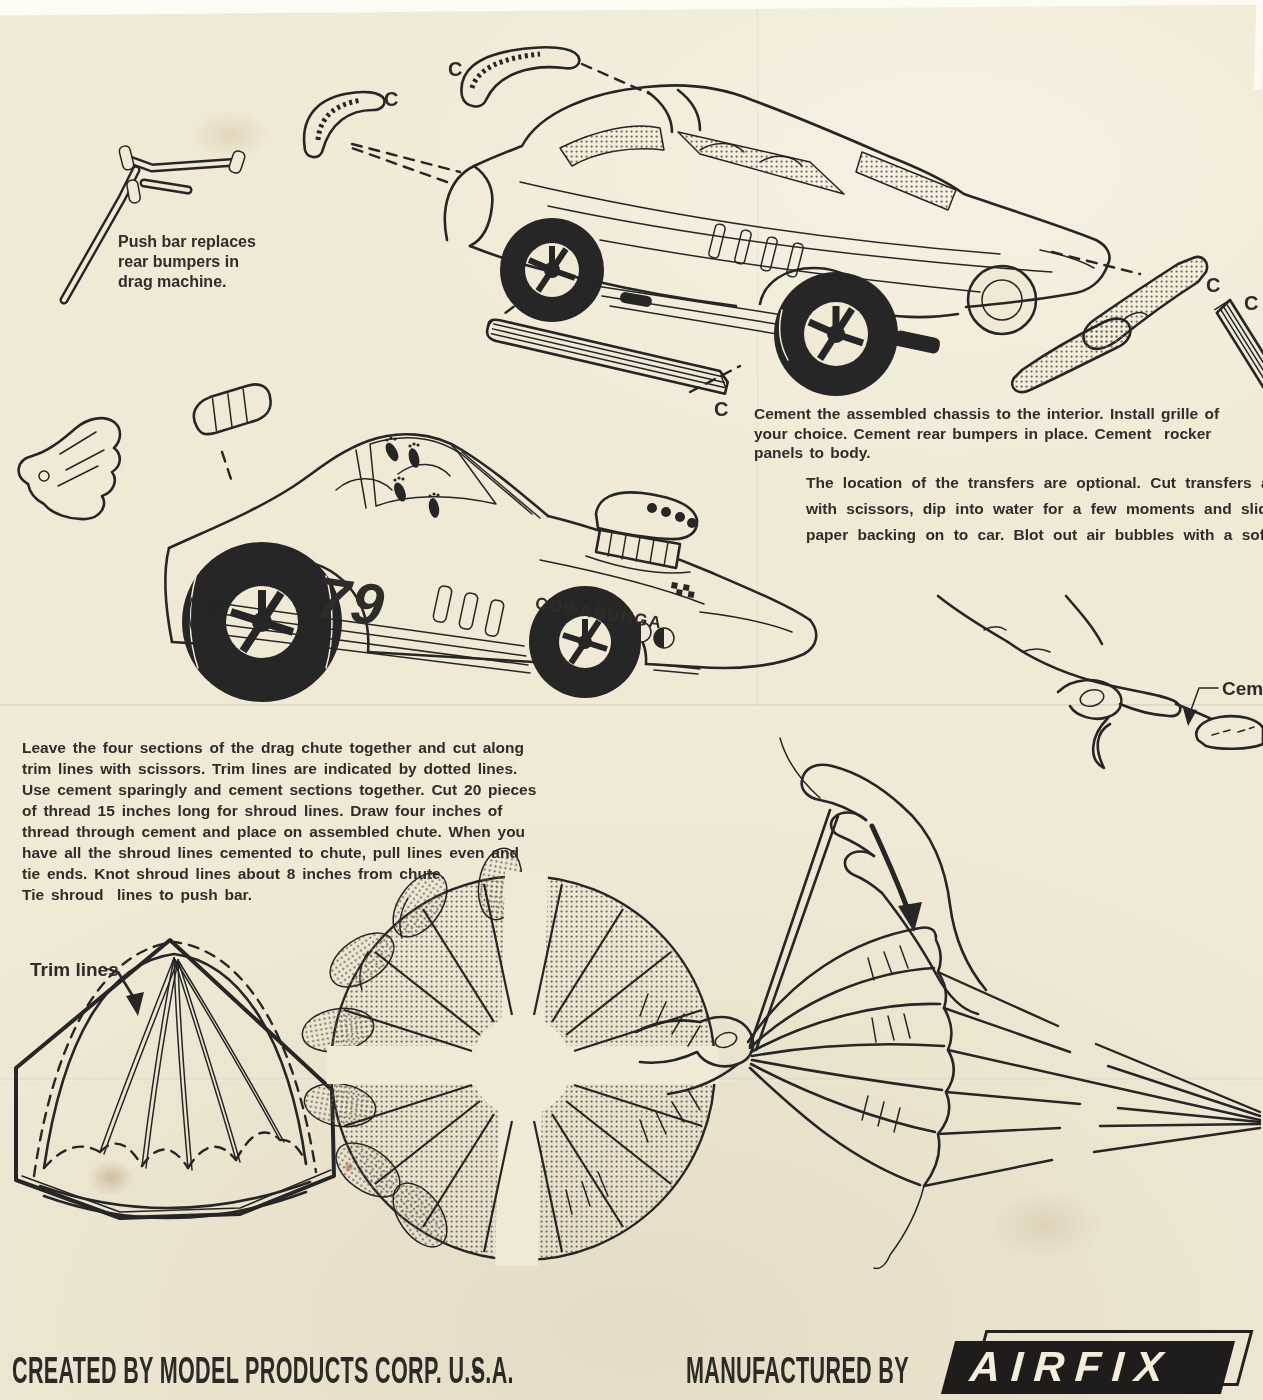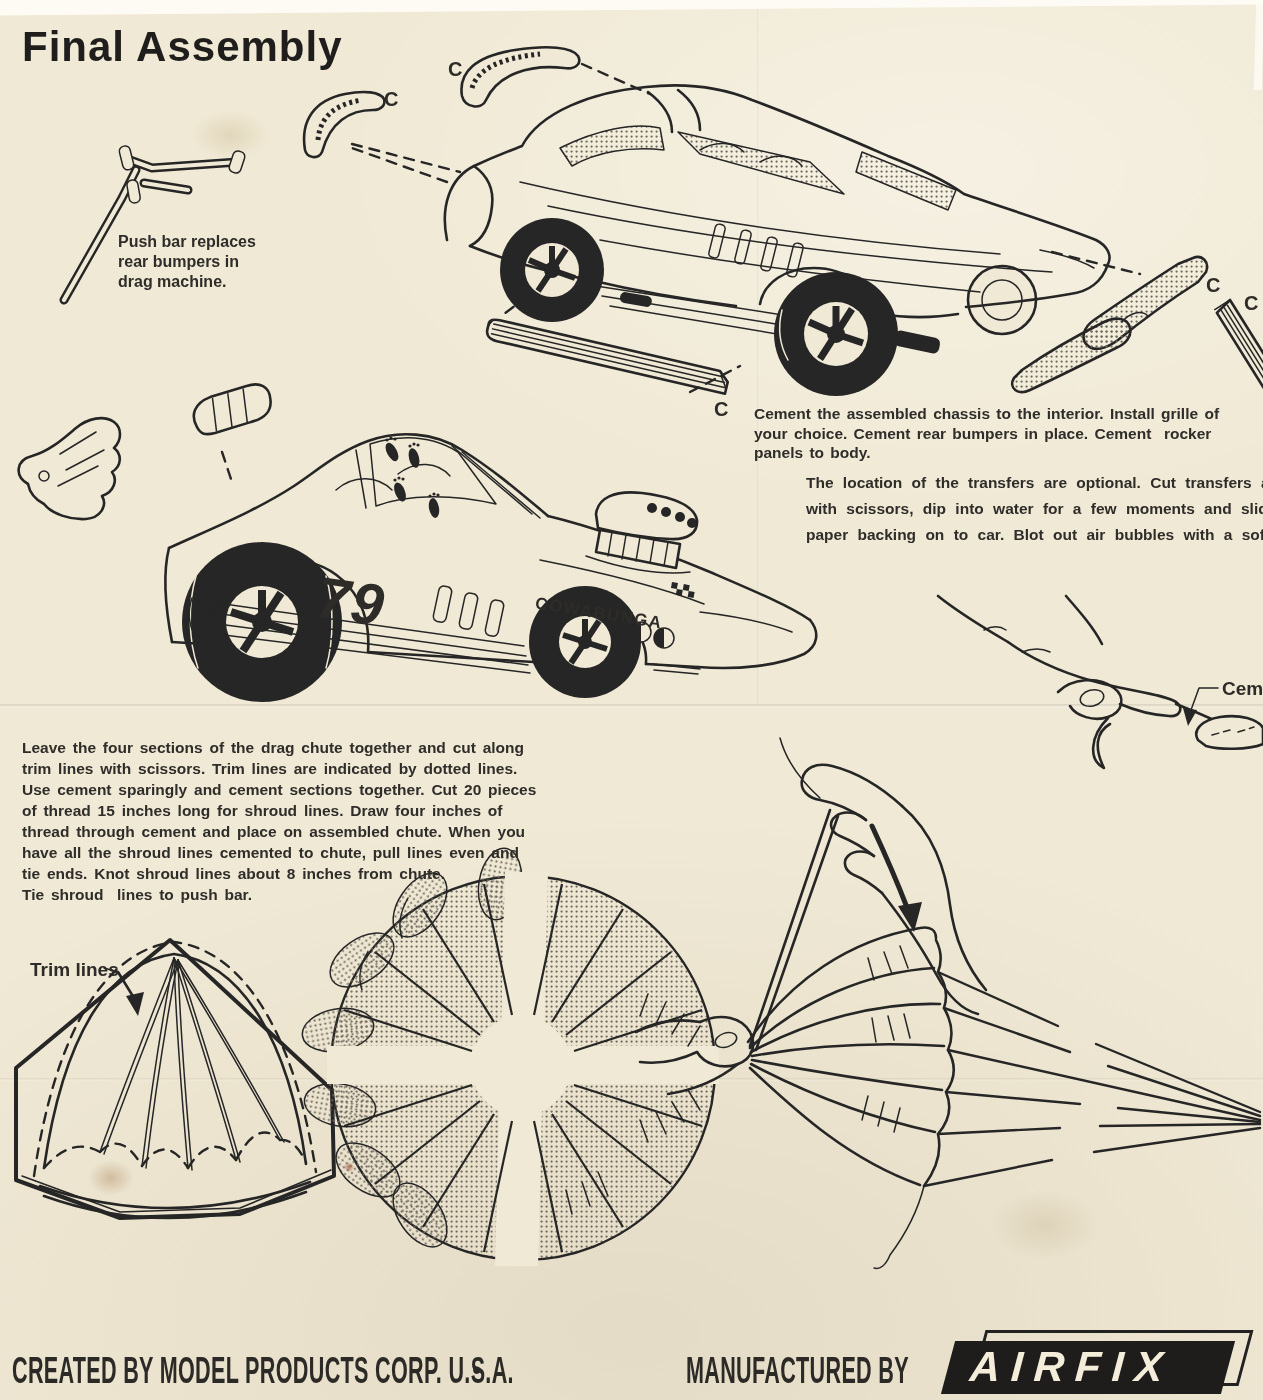--- a/index.html
+++ b/index.html
@@ -439,21 +439,20 @@
         <line x1="946" y1="1092" x2="1080" y2="1104"></line>
           <line x1="1118" y1="1108" x2="1260" y2="1122"></line>
         <line x1="938" y1="1134" x2="1060" y2="1128"></line>
           <line x1="1100" y1="1126" x2="1260" y2="1124"></line>
         <line x1="924" y1="1186" x2="1052" y2="1160"></line>
           <line x1="1094" y1="1152" x2="1260" y2="1128"></line>
       </g>
     </g>
   </svg>
 
-  <div class="title">Final Assembly</div>
   <div class="para p-chassis">Cement the assembled chassis to the interior. Install grille of
 your choice. Cement rear bumpers in place. Cement  rocker
 panels to body.</div>
   <div class="para p-pushbar">Push bar replaces
 rear bumpers in
 drag machine.</div>
   <div class="para p-transfers">The location of the transfers are optional. Cut transfers apart
 with scissors, dip into water for a few moments and slide off
 paper backing on to car. Blot out air bubbles with a soft cloth</div>
   <div class="para p-chute">Leave the four sections of the drag chute together and cut along

